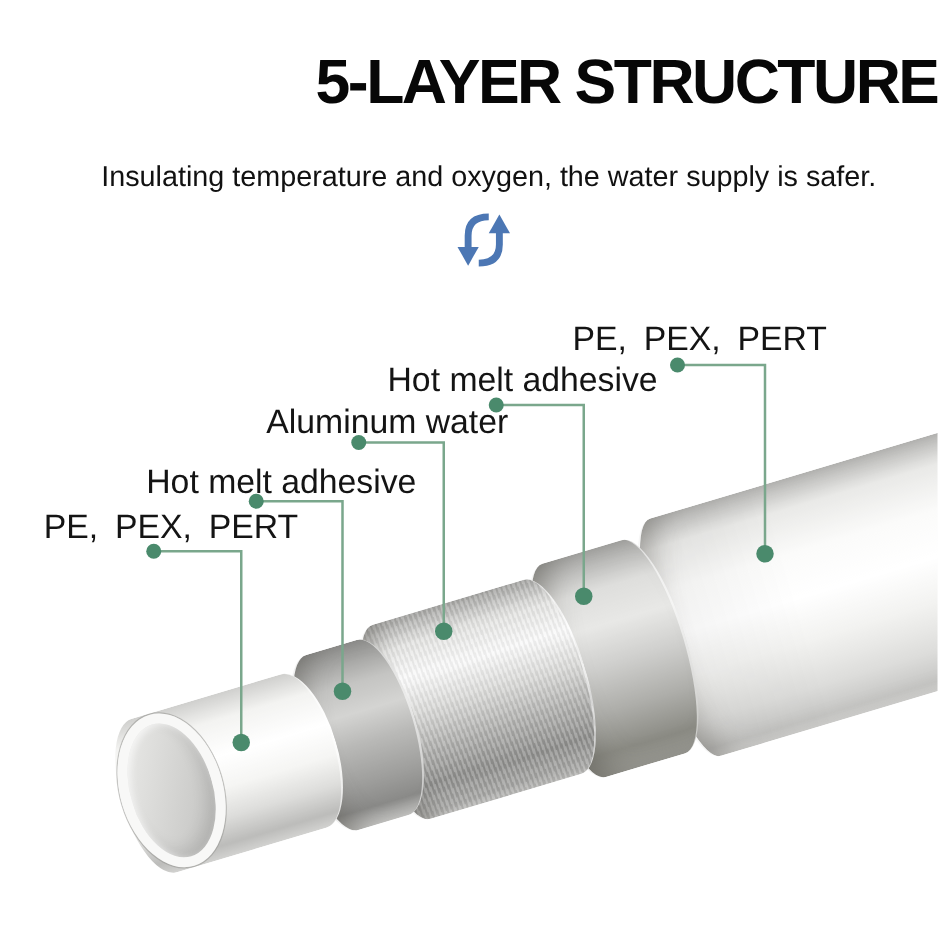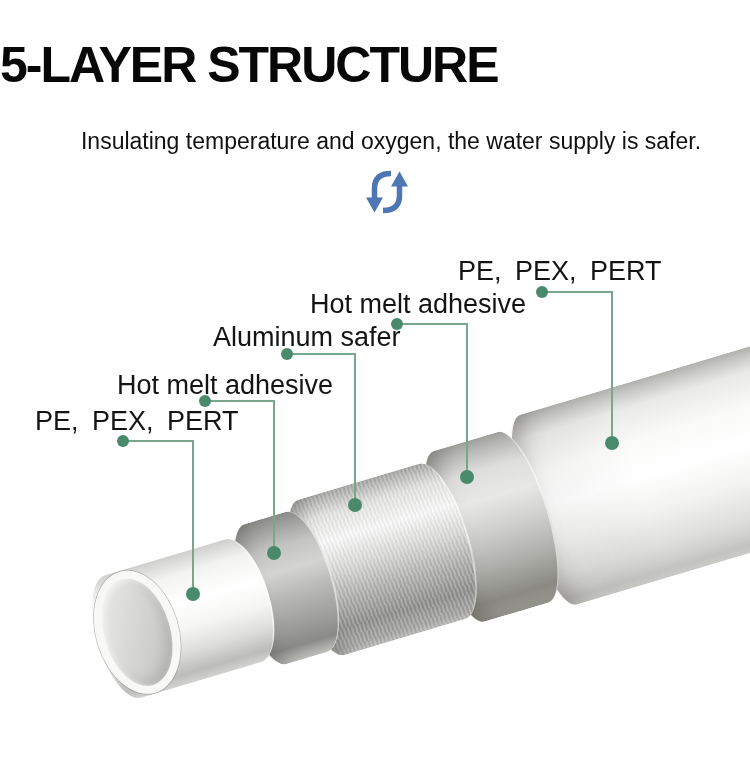--- a/index.html
+++ b/index.html
@@ -11,21 +11,21 @@
     background: #ffffff;
     font-family: "Liberation Sans", "DejaVu Sans", sans-serif;
     position: relative;
   }
   .stage { position: absolute; inset: 0; width: 750px; height: 758px; overflow: hidden; }
 
   
   .title {
     position: absolute;
     top: 36px; left: 0; width: 750px;
-    text-align: left;
+    text-align: right;
     font-size: 50px;
     font-weight: 700;
     letter-spacing: -2px;
     color: #070707;
     margin: 0;
   }
   .subtitle {
     position: absolute;
     top: 112px; left: 0; width: 750px;
     text-align: center;
@@ -180,17 +180,17 @@
       <circle cx="355" cy="505" r="7"></circle>
       <circle cx="397" cy="324" r="6"></circle>
       <circle cx="467" cy="477" r="7"></circle>
       <circle cx="542" cy="292" r="6"></circle>
       <circle cx="612" cy="443" r="7"></circle>
     </g>
   </svg>
 
   <div class="label label-1">PE, PEX, PERT</div>
   <div class="label label-2">Hot melt adhesive</div>
-  <div class="label label-3">Aluminum safer</div>
+  <div class="label label-3">Aluminum water</div>
   <div class="label label-4">Hot melt adhesive</div>
   <div class="label label-5">PE, PEX, PERT</div>
 
 </div>
 
 </body></html>

